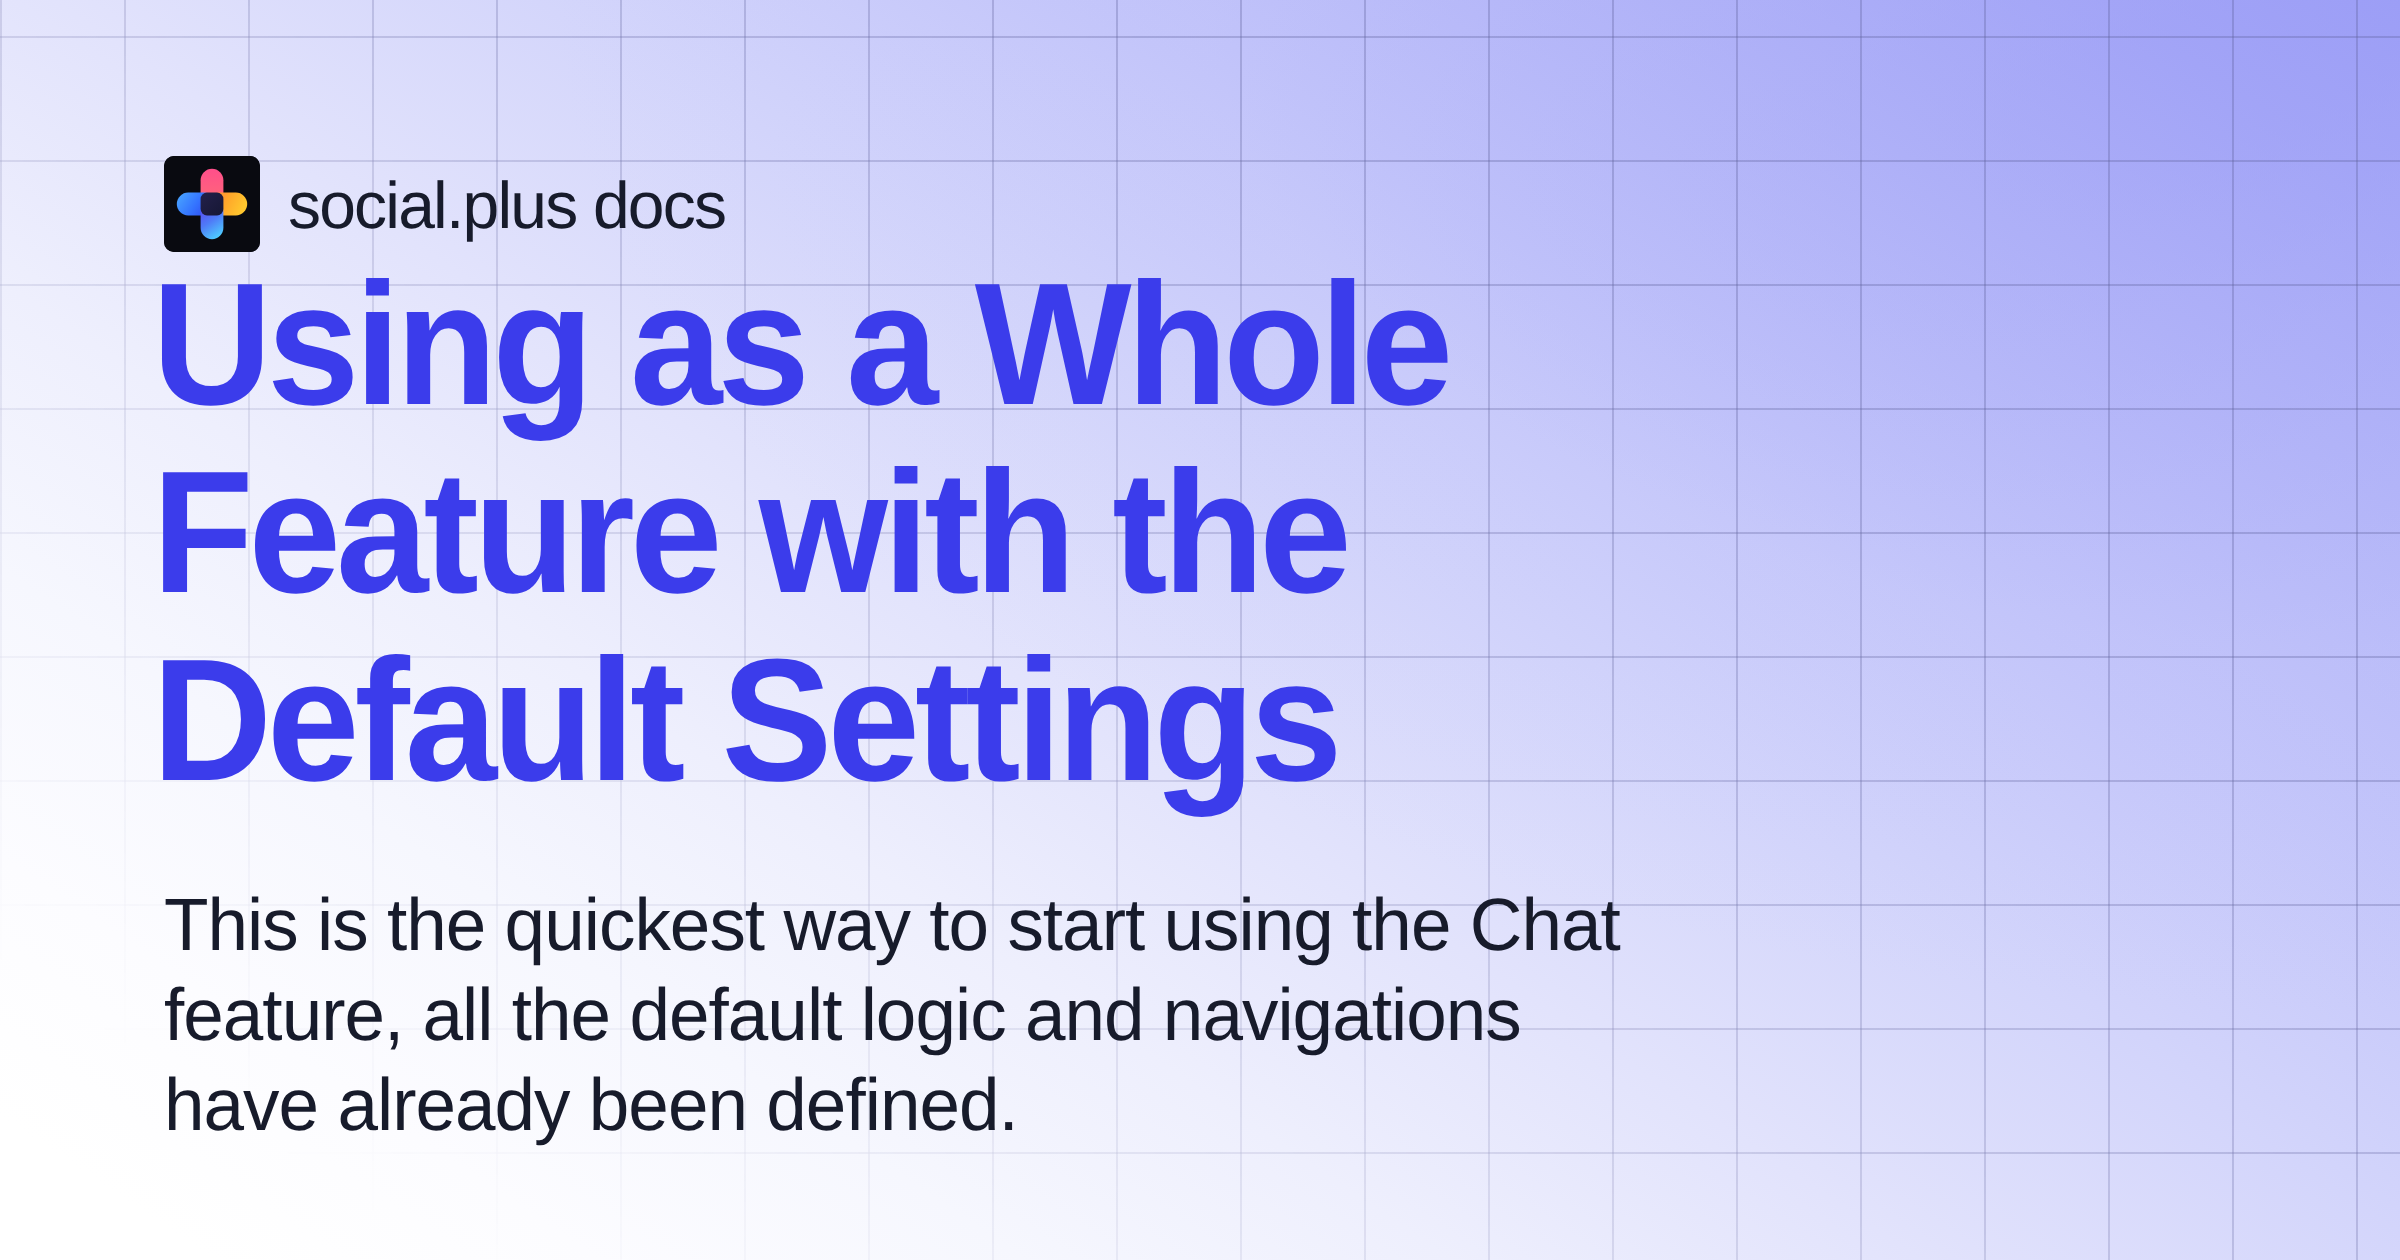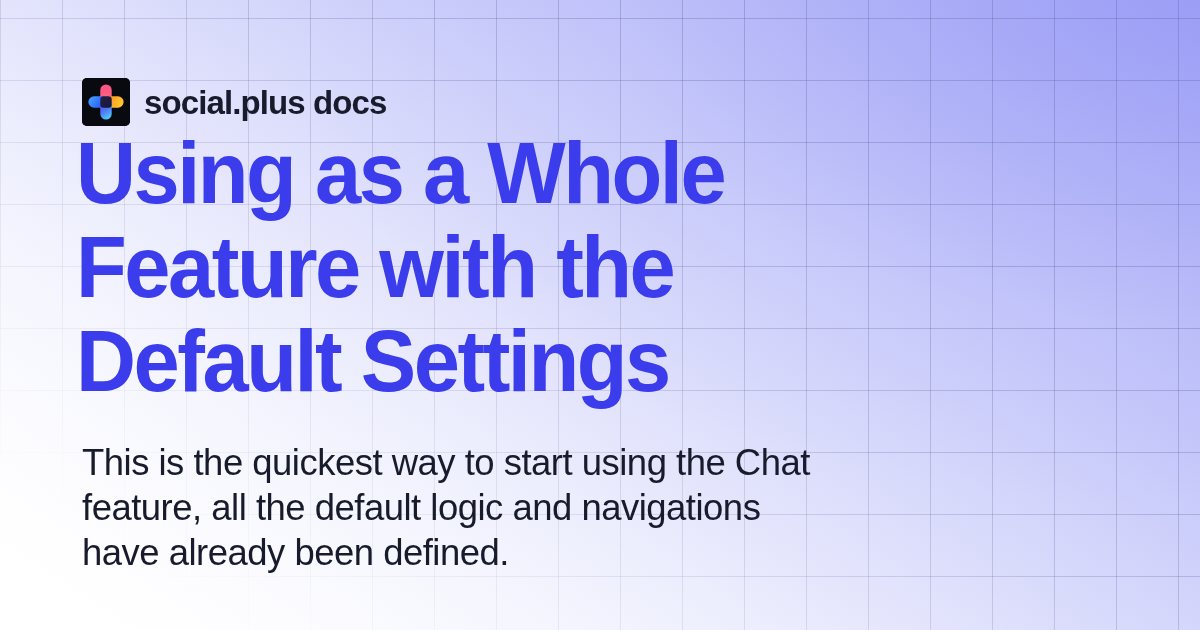--- a/index.html
+++ b/index.html
@@ -117,21 +117,21 @@
   }
 
   .brand-mark svg {
     display: block;
     width: 48px;
     height: 48px;
   }
 
   .brand-name {
     font-size: 33px;
-    font-weight: 700;
+    font-weight: 400;
     letter-spacing: -0.9px;
     color: #171b2b;
     line-height: 1;
     white-space: nowrap;
   }
 
   .headline {
     position: absolute;
     top: 126px;
     left: -6px;

